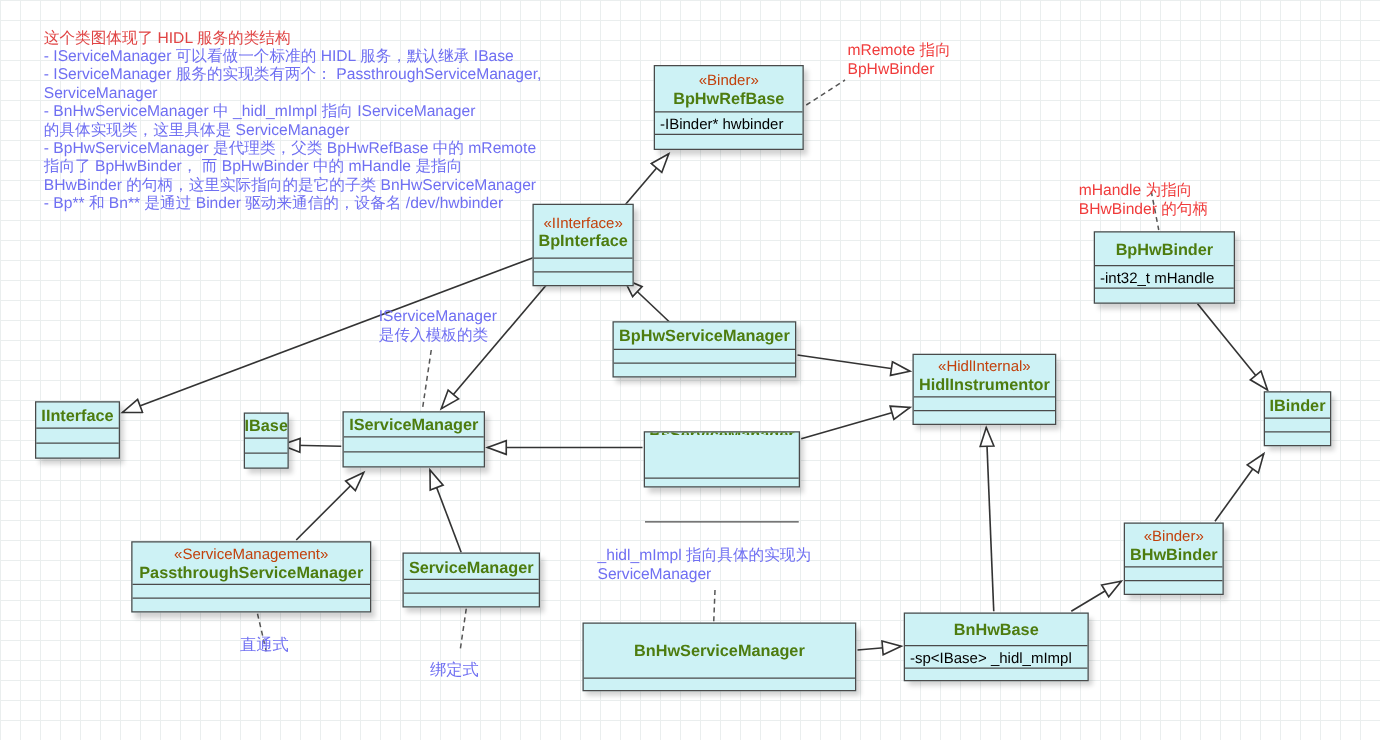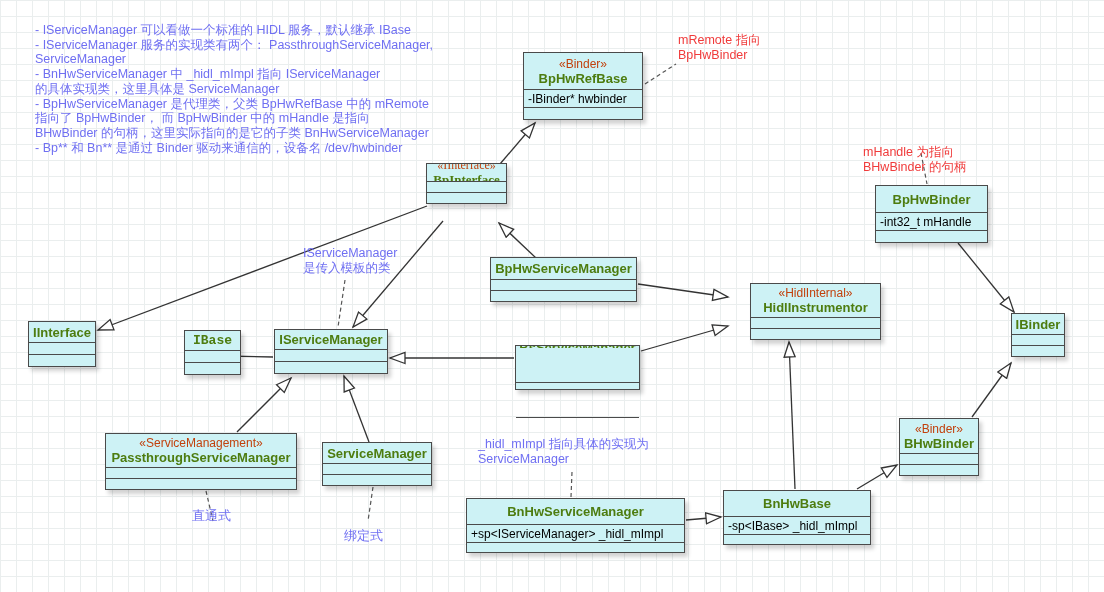--- a/index.html
+++ b/index.html
@@ -61,41 +61,42 @@
 
     <line class="note-link" x1="645" y1="84" x2="676" y2="64"></line>
     <line class="note-link" x1="921" y1="153" x2="927" y2="184"></line>
     <line class="note-link" x1="345" y1="280" x2="338" y2="327"></line>
     <line class="note-link" x1="572" y1="472" x2="571" y2="497"></line>
     <line class="note-link" x1="206" y1="491" x2="213" y2="521"></line>
     <line class="note-link" x1="373" y1="487" x2="368" y2="521"></line>
   </svg>
 
   <div class="desc-block">
+    <div class="desc-line desc-title">这个类图体现了 HIDL 服务的类结构</div>
     <div class="desc-line">- IServiceManager 可以看做一个标准的 HIDL 服务，默认继承 IBase</div>
     <div class="desc-line">- IServiceManager 服务的实现类有两个： PassthroughServiceManager,</div>
     <div class="desc-line">ServiceManager</div>
     <div class="desc-line">- BnHwServiceManager 中 _hidl_mImpl 指向 IServiceManager</div>
     <div class="desc-line">的具体实现类，这里具体是 ServiceManager</div>
     <div class="desc-line">- BpHwServiceManager 是代理类，父类 BpHwRefBase 中的 mRemote</div>
     <div class="desc-line">指向了 BpHwBinder， 而 BpHwBinder 中的 mHandle 是指向</div>
     <div class="desc-line">BHwBinder 的句柄，这里实际指向的是它的子类 BnHwServiceManager</div>
     <div class="desc-line">- Bp** 和 Bn** 是通过 Binder 驱动来通信的，设备名 /dev/hwbinder</div>
   </div>
 
   <div class="uml-box" style="left:523px;top:52px;width:120px;height:68px;">
     <div class="uml-head">
       <div class="uml-stereo">«Binder»</div>
       <div class="uml-name">BpHwRefBase</div>
     </div>
     <div class="uml-attr">-IBinder* hwbinder</div>
     <div class="uml-comp" style="height:11px;"></div>
   </div>
 
-  <div class="uml-box" style="left:426px;top:163px;width:81px;height:41px;font-family:Liberation Serif, serif;">
+  <div class="uml-box" style="left:426px;top:163px;width:81px;height:66px;">
     <div class="uml-head">
       <div class="uml-stereo">«IInterface»</div>
       <div class="uml-name">BpInterface</div>
     </div>
     <div class="uml-comp" style="height:10px;"></div>
     <div class="uml-comp" style="height:10px;"></div>
   </div>
 
   <div class="uml-box" style="left:875px;top:185px;width:113px;height:58px;">
     <div class="uml-head">
@@ -106,21 +107,21 @@
   </div>
 
   <div class="uml-box" style="left:28px;top:321px;width:68px;height:46px;">
     <div class="uml-head">
       <div class="uml-name">IInterface</div>
     </div>
     <div class="uml-comp" style="height:11px;"></div>
     <div class="uml-comp" style="height:11px;"></div>
   </div>
 
-  <div class="uml-box" style="left:184px;top:330px;width:57px;height:45px;font-family:Liberation Mono, monospace;">
+  <div class="uml-box" style="left:195px;top:330px;width:36px;height:45px;">
     <div class="uml-head">
       <div class="uml-name">IBase</div>
     </div>
     <div class="uml-comp" style="height:11px;"></div>
     <div class="uml-comp" style="height:11px;"></div>
   </div>
 
   <div class="uml-box" style="left:274px;top:329px;width:114px;height:45px;">
     <div class="uml-head">
       <div class="uml-name">IServiceManager</div>
@@ -138,21 +139,21 @@
   </div>
 
   <div class="uml-box" style="left:515px;top:345px;width:125px;height:45px;gap:34px;">
     <div class="uml-head">
       <div class="uml-name">BsServiceManager</div>
     </div>
     <div class="uml-comp" style="height:10px;"></div>
     <div class="uml-comp" style="height:10px;"></div>
   </div>
 
-  <div class="uml-box" style="left:730px;top:283px;width:131px;height:57px;margin-left:20px;">
+  <div class="uml-box" style="left:730px;top:283px;width:115px;height:57px;">
     <div class="uml-head">
       <div class="uml-stereo">«HidlInternal»</div>
       <div class="uml-name">HidlInstrumentor</div>
     </div>
     <div class="uml-comp" style="height:10px;"></div>
     <div class="uml-comp" style="height:10px;"></div>
   </div>
 
   <div class="uml-box" style="left:1011px;top:313px;width:54px;height:44px;">
     <div class="uml-head">
@@ -185,21 +186,20 @@
       <div class="uml-name">ServiceManager</div>
     </div>
     <div class="uml-comp" style="height:10px;"></div>
     <div class="uml-comp" style="height:10px;"></div>
   </div>
 
   <div class="uml-box" style="left:466px;top:498px;width:219px;height:55px;">
     <div class="uml-head">
       <div class="uml-name">BnHwServiceManager</div>
     </div>
-    <div class="uml-attr">+sp&lt;IServiceManager&gt; _hidl_mImpl</div>
     <div class="uml-comp" style="height:9px;"></div>
   </div>
 
   <div class="uml-box" style="left:723px;top:490px;width:148px;height:55px;">
     <div class="uml-head">
       <div class="uml-name">BnHwBase</div>
     </div>
     <div class="uml-attr">-sp&lt;IBase&gt; _hidl_mImpl</div>
     <div class="uml-comp" style="height:9px;"></div>
   </div>

